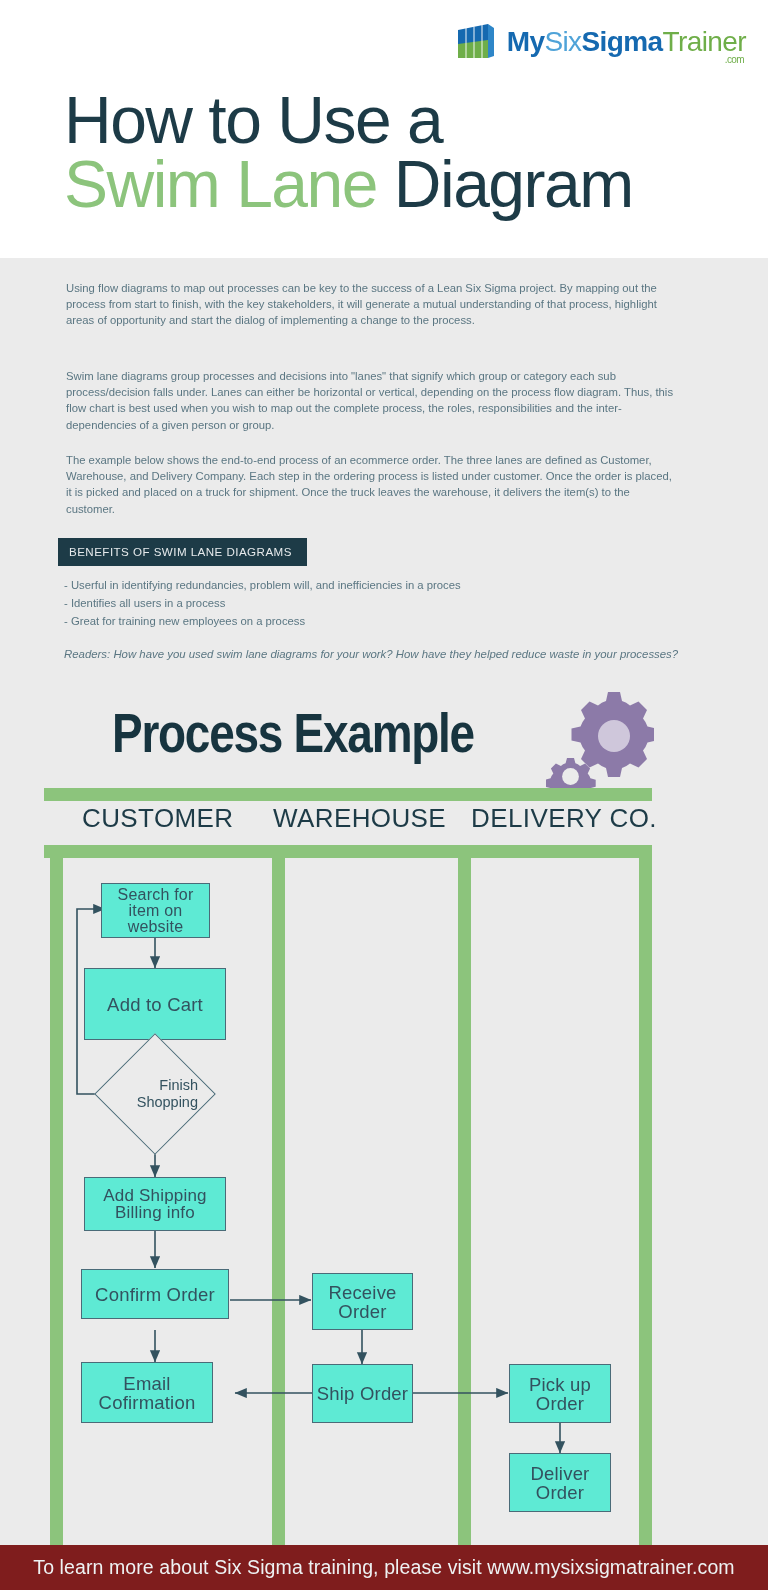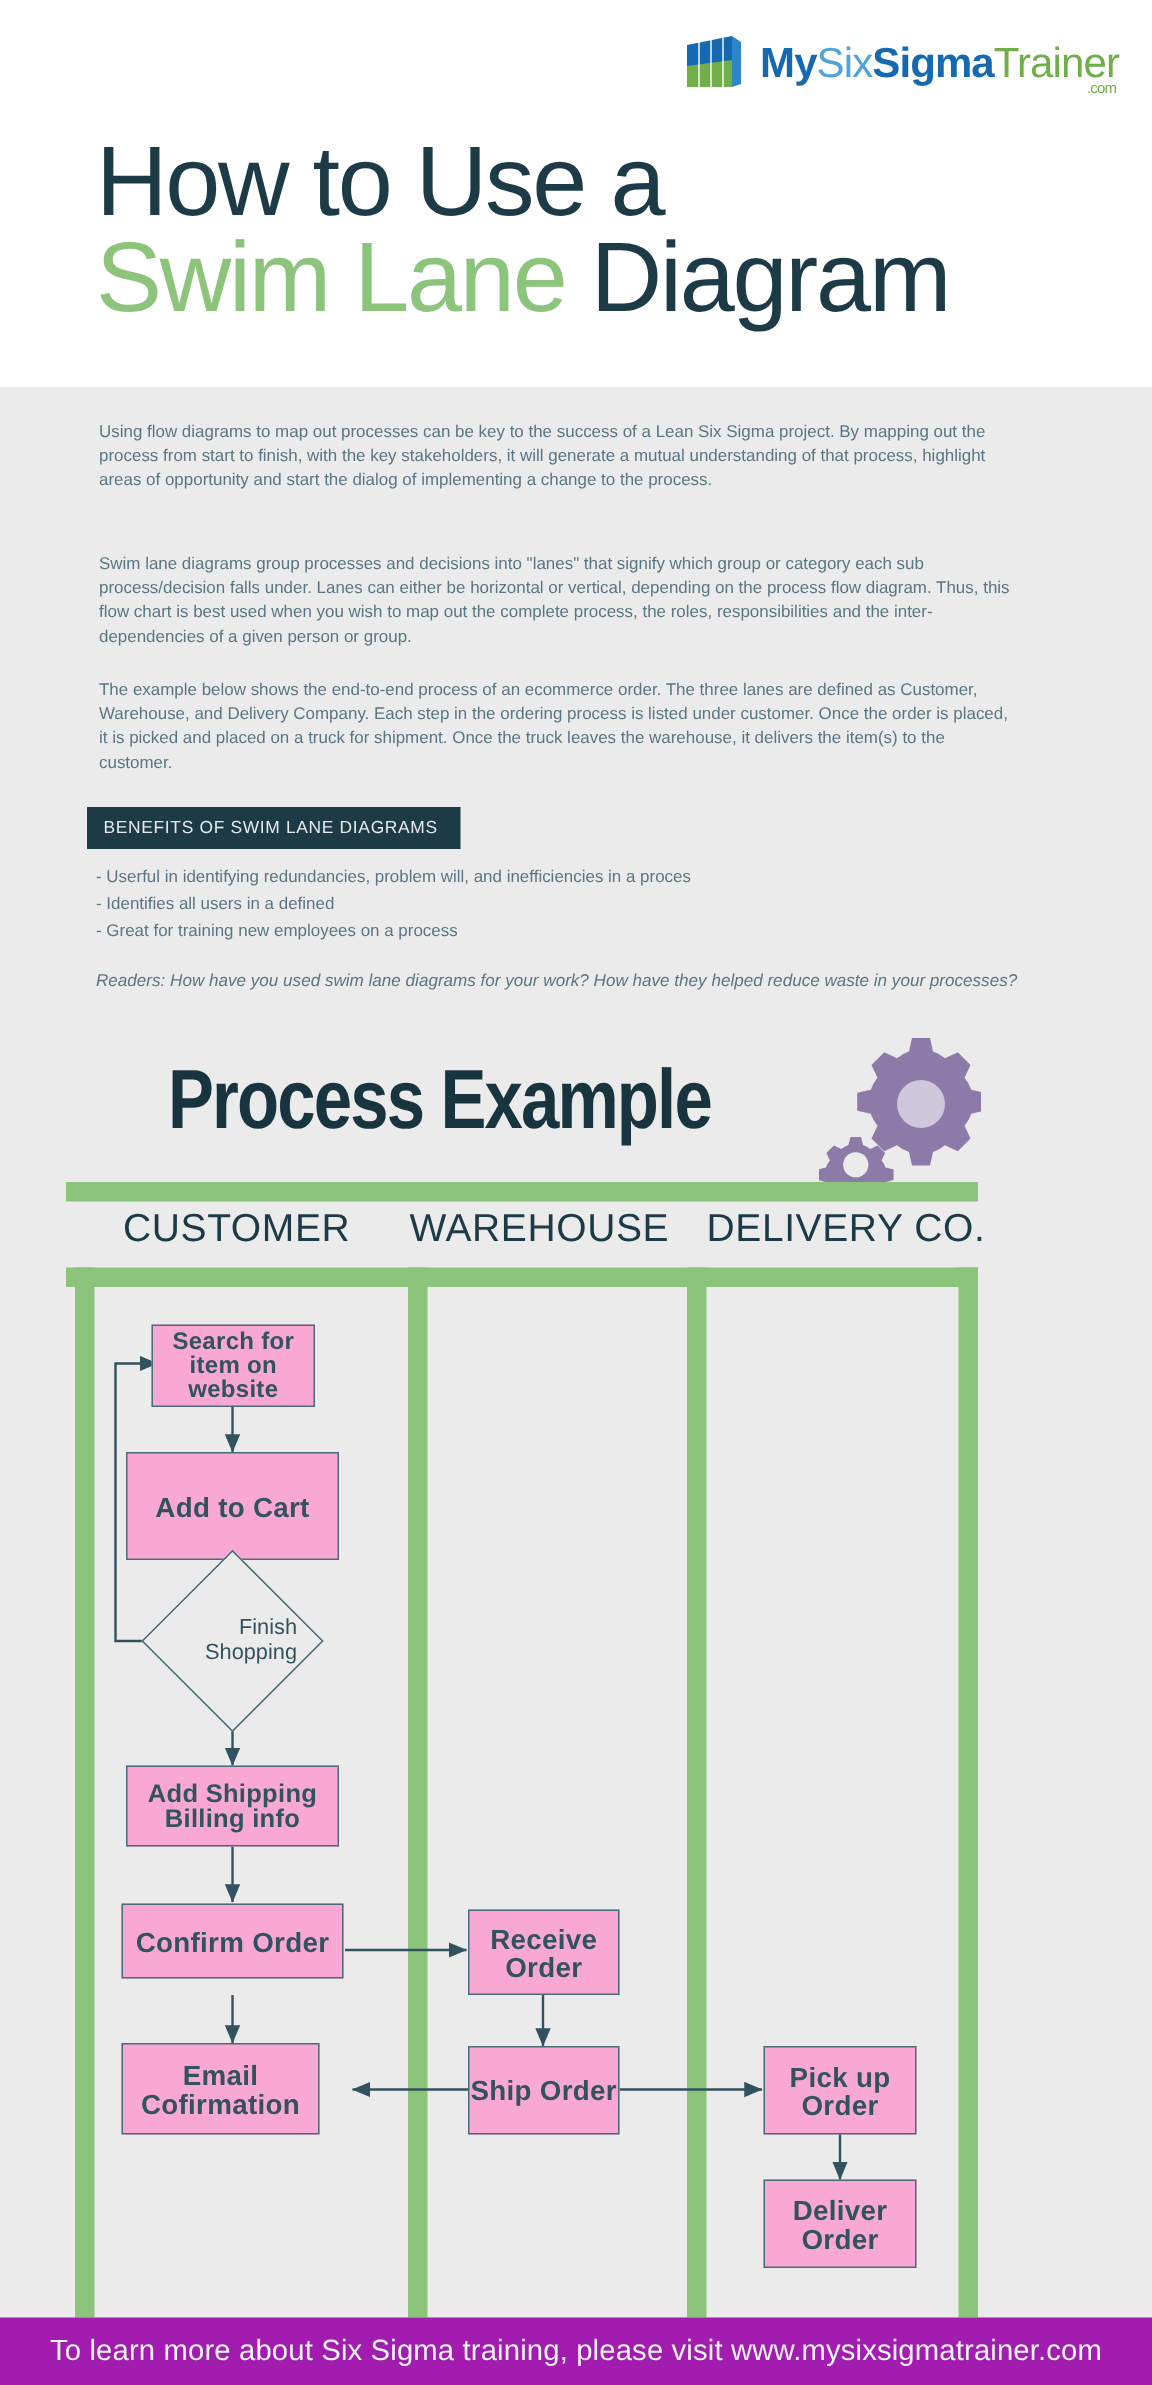--- a/index.html
+++ b/index.html
@@ -103,25 +103,25 @@
   .lv-1 { left: 272px; height: 700px; }
   .lv-2 { left: 458px; height: 700px; }
   .lv-3 { left: 639px; height: 700px; }
 
   
   .flow { position: absolute; left: 0; top: 0; width: 768px; height: 1590px; }
 
   .node {
     position: absolute;
     border: 1.4px solid #4a6b78;
-    background: #f9a8d4;
+    background: #5eead4;
     color: #33525f;
     display: flex; align-items: center; justify-content: center;
     text-align: center;
-    font-size: 18.5px; font-weight: 700; line-height: 19px;
+    font-size: 18.5px; font-weight: 400; line-height: 19px;
     letter-spacing: 0.2px;
   }
   .node.small { font-size: 17px; line-height: 17px; }
   .node.tight { font-size: 16px; line-height: 16px; }
 
   .diamond {
     position: absolute;
     border: 1.4px solid #4a6b78;
     background: #ebebeb;
     transform: rotate(45deg);
@@ -130,21 +130,21 @@
     position: absolute;
     color: #33525f; text-align: center;
     font-size: 14.5px; font-weight: 300; line-height: 17px;
     display: flex; align-items: flex-end; justify-content: center;
     flex-direction: column;
   }
 
   
   .footer {
     position: absolute; left: 0; top: 1545px; width: 768px; height: 45px;
-    background: #a21caf; color: #eef2f3;
+    background: #7f1d1d; color: #eef2f3;
     display: flex; align-items: center; justify-content: center;
     font-size: 19.5px; font-weight: 300; letter-spacing: 0.1px;
   }
 </style>
 </head>
 <body>
 
 <div class="header-band">
   <div class="logo-wrap">
     <svg class="logo-mark" viewBox="0 0 44 40">
@@ -175,21 +175,21 @@
   <p class="para p1">Using flow diagrams to map out processes can be key to the success of a Lean Six Sigma project. By mapping out the process from start to finish, with the key stakeholders, it will generate a mutual understanding of that process, highlight areas of opportunity and start the dialog of implementing a change to the process.</p>
   <p class="para p2">Swim lane diagrams group processes and decisions into "lanes" that signify which group or category each sub process/decision falls under. Lanes can either be horizontal or vertical, depending on the process flow diagram. Thus, this flow chart is best used when you wish to map out the complete process, the roles, responsibilities and the inter- dependencies of a given person or group.</p>
   <p class="para p3">The example below shows the end-to-end process of an ecommerce order.  The three lanes are defined as Customer, Warehouse, and Delivery Company.  Each step in the ordering process is listed under customer.  Once the order is placed, it is picked and placed on a truck for shipment.  Once the truck leaves the warehouse, it delivers the item(s) to the customer.</p>
 
   <div class="benefits-bar">
     <span>BENEFITS OF SWIM LANE DIAGRAMS</span>
   </div>
 
   <div class="bullets">
     <div>- Userful in identifying redundancies, problem will, and inefficiencies in a proces</div>
-    <div>- Identifies all users in a defined</div>
+    <div>- Identifies all users in a process</div>
     <div>- Great for training new employees on a process</div>
   </div>
 
   <p class="readers">Readers:  How have you used swim lane diagrams for your work?  How have they helped reduce waste in your processes?</p>
 </div>
 
 <div class="pe-title">Process Example</div>
 
 <svg class="gears" viewBox="0 0 108 100">
   <g fill="#8c7aa8">

